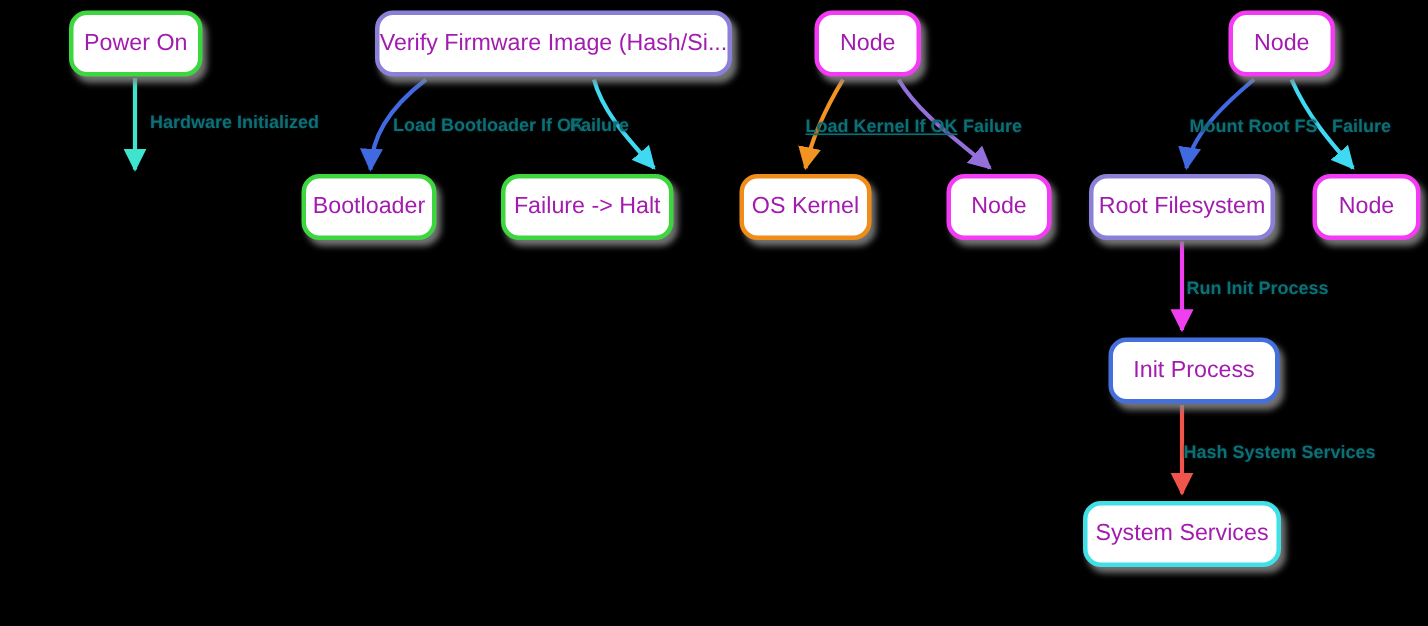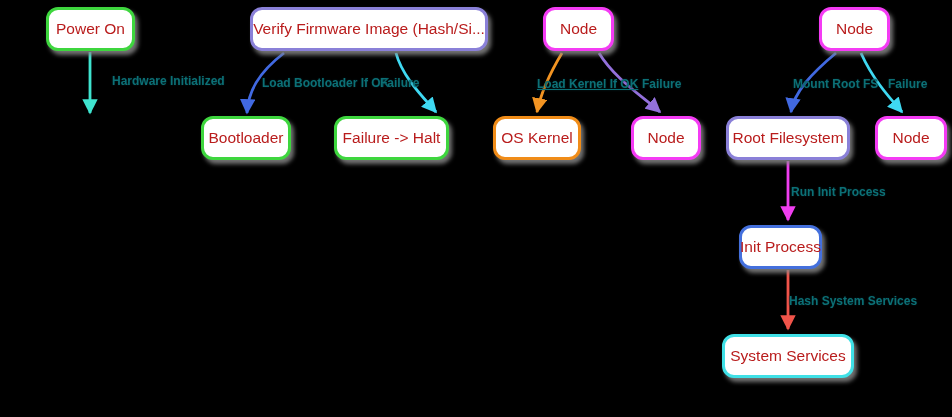--- a/index.html
+++ b/index.html
@@ -14,21 +14,21 @@
   svg.edges { position: absolute; left: 0; top: 0; pointer-events: none; }
 
   .node {
     position: absolute;
     height: 44px;
     box-sizing: border-box;
     background: #ffffff;
     border: 3px solid #737373;
     border-radius: 12px;
     display: flex; align-items: center; justify-content: center;
-    color: #b91c1c;
+    color: #a21caf;
     font-size: 15.5px;
     white-space: nowrap;
     box-shadow: 3px 4px 4px rgba(135,135,135,0.85);
   }
   .border-green   { border-color: #3ed63e; }
   .border-orange  { border-color: #f08c18; }
   .border-purple  { border-color: #8a80d8; }
   .border-magenta { border-color: #f43bf4; }
   .border-blue    { border-color: #4470dd; }
   .border-cyan    { border-color: #3fe0e6; }
@@ -47,25 +47,25 @@
   #n-bios     { left: 7px;   top: 116px; width: 168px; }
   #n-verify   { left: 250px; top: 7px;   width: 238px; }
   #n-boot     { left: 201px; top: 116px; width: 90px;  }
   #n-failhalt { left: 334px; top: 116px; width: 115px; }
   #n-node3    { left: 543px; top: 7px;   width: 71px;  }
   #n-oskernel { left: 493px; top: 116px; width: 88px;  }
   #n-node3b   { left: 631px; top: 116px; width: 70px;  }
   #n-node4    { left: 819px; top: 7px;   width: 71px;  }
   #n-rootfs   { left: 726px; top: 116px; width: 124px; }
   #n-node4b   { left: 875px; top: 116px; width: 72px;  }
-  #n-init     { left: 739px; top: 225px; width: 83px;  }
+  #n-init     { left: 739px; top: 225px; width: 114px;  }
   #n-sys      { left: 722px; top: 334px; width: 132px; }
 
   
-  #l-hw       { left: 88px;  top: 74px; padding-left: 24px;  }
+  #l-hw       { left: 76px;  top: 74px; padding-left: 24px;  }
   #l-loadboot { left: 262px; top: 76px;  }
   #l-fail1    { left: 380px; top: 76px;  }
   #l-loadkern { left: 537px; top: 77px; text-decoration: underline;  }
   #l-fail2    { left: 642px; top: 77px;  }
   #l-mountfs  { left: 793px; top: 77px;  }
   #l-fail3    { left: 888px; top: 77px;  }
   #l-runinit  { left: 791px; top: 185px; }
   #l-startsys { left: 789px; top: 294px; }
 </style>
 </head>

